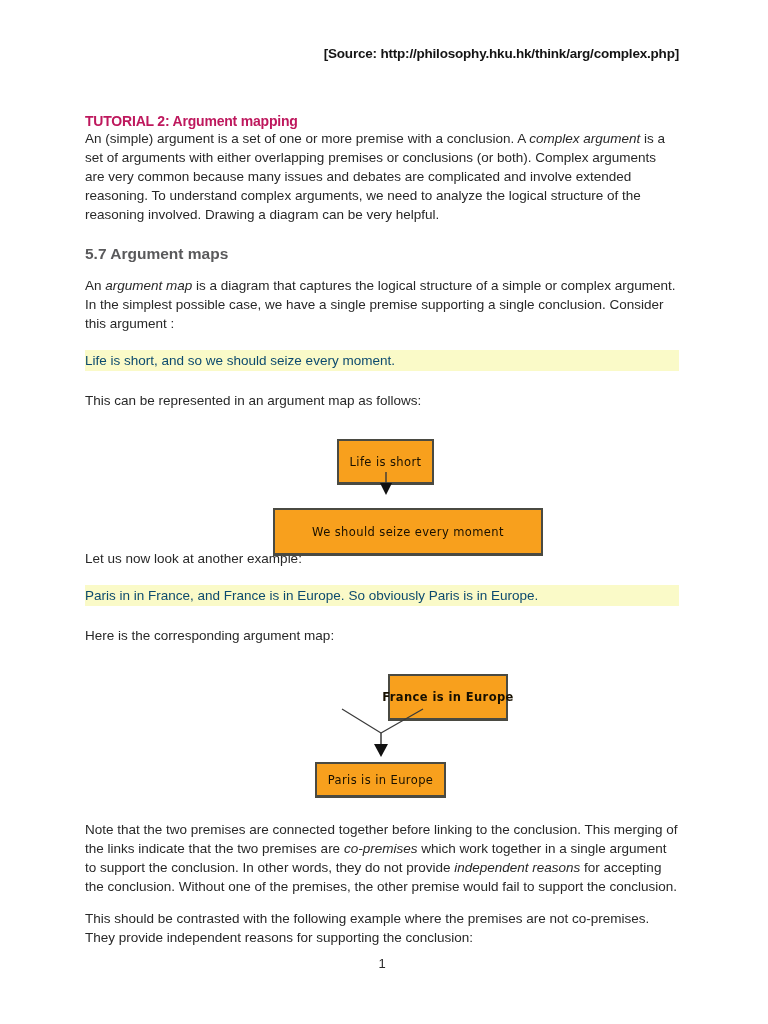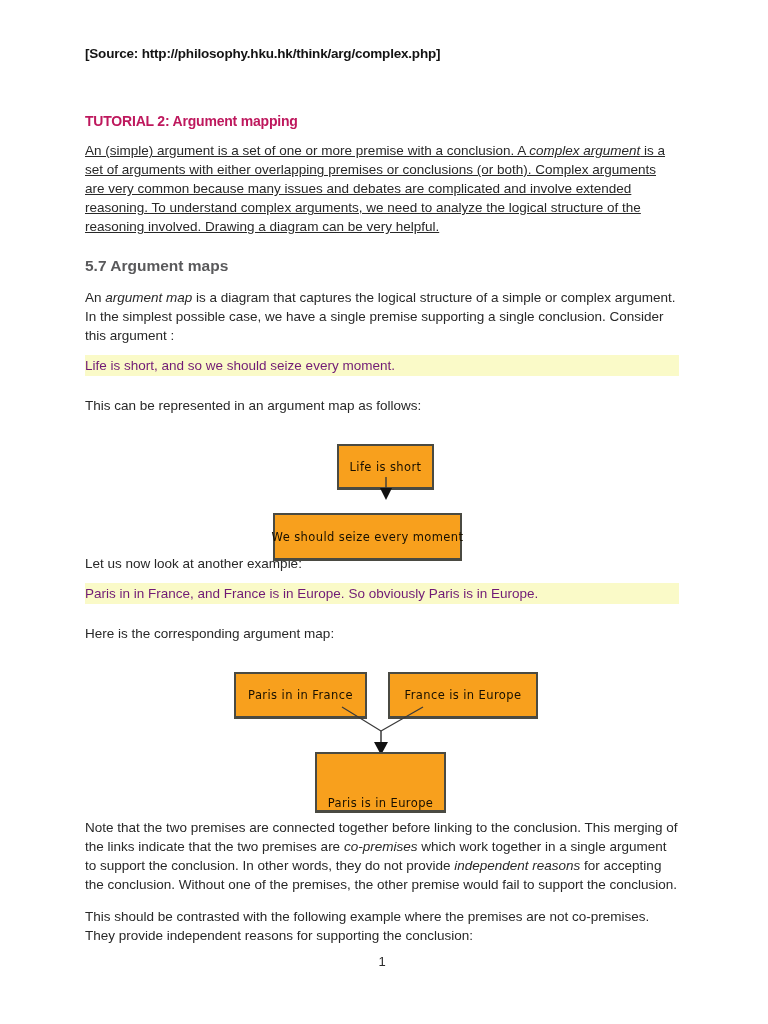--- a/index.html
+++ b/index.html
@@ -8,52 +8,53 @@
     width: 768px; height: 1024px;
     font-family: "Liberation Sans", sans-serif;
     color: #262626;
     overflow: hidden;
   }
   .page { position: relative; width: 768px; height: 1024px; background: #fff; }
   .content { position: absolute; left: 85px; top: 0; width: 594px; }
 
   .source-line {
     margin-top: 46px;
+    text-align: right;
     font-weight: bold;
     font-size: 13.5px;
     color: #141414;
     letter-spacing: -0.2px;
   }
   .doc-title {
     margin-top: 52px;
     font-size: 14px;
     font-weight: bold;
     color: #be185d;
     letter-spacing: -0.2px;
   }
   p.body-text {
     font-size: 13.5px;
     line-height: 19px;
     color: #282828;
   }
-  .p-intro   { margin-top: 12px; text-decoration: underline; }
+  .p-intro   { margin-top: 0; }
   .section-heading {
     margin-top: 21px;
     font-size: 15.5px;
     font-weight: bold;
     color: #59595b;
   }
   .p-argmap  { margin-top: 13px; }
   .highlight-bar {
-    margin-top: 10px;
+    margin-top: 17px;
     background: var(--highlight, #fafac8);
     font-size: 13.5px;
     line-height: 19px;
     padding: 1px 0 1px 0;
-    color: #701a75;
+    color: #0c4a6e;
   }
   .p-caption { margin-top: 20px; }
   .p-plain   { margin-top: 5px; }
 
   .diagram { position: relative; width: 594px; }
   .diagram-1 { height: 118px; margin-top: 16px; }
   .diagram-2 { height: 143px; margin-top: 16px; }
   .diagram svg.connector { position: absolute; left: 0; top: 0; }
 
   .map-box {
@@ -63,24 +64,24 @@
     border: 2px solid var(--box-border, #4a4a42);
     border-bottom-width: 3px;
     font-family: "DejaVu Sans", sans-serif;
     font-size: 11.5px;
     letter-spacing: 0.4px;
     color: #181000;
     white-space: nowrap;
     margin-top: 13px;
   }
   .box-p1  { left: 252px; top: 0;    width: 97px;  height: 46px; }
-  .box-c1  { left: 188px; top: 69px; width: 189px; height: 48px; }
+  .box-c1  { left: 188px; top: 69px; width: 270px; height: 48px; }
   .box-p2a { left: 149px; top: 0;    width: 133px; height: 47px; }
-  .box-p2b { left: 303px; top: 0;    width: 150px; height: 47px; }
-  .box-c2  { left: 230px; top: 80px; width: 131px; height: 61px; align-items: flex-end; }
+  .box-p2b { left: 303px; top: 0;    width: 120px; height: 47px; font-weight: bold; }
+  .box-c2  { left: 230px; top: 88px; width: 131px; height: 36px; }
 
   .note-para     { margin-top: 16px; }
   .contrast-para { margin-top: 13px; }
   .page-number {
     margin-top: 9px;
     text-align: center;
     font-size: 13px;
     color: #2a2a2a;
   }
   em { font-style: italic; }
@@ -118,23 +119,20 @@
         </div>
     </div>
 
     <p class="body-text p-plain">Let us now look at another example:</p>
 
     <div class="highlight-bar">Paris in in France, and France is in Europe. So obviously Paris is in Europe.</div>
 
     <p class="body-text p-caption">Here is the corresponding argument map:</p>
 
     <div class="diagram diagram-2">
-      <div class="map-box box-p2a">
-          <span>Paris in in France</span>
-        </div>
       <div class="map-box box-p2b">
           <span>France is in Europe</span>
         </div>
       <svg class="connector" width="594" height="143">
         <line x1="257" y1="48" x2="296" y2="72" stroke="#3a3a3a" stroke-width="1.2"></line>
         <line x1="338" y1="48" x2="296" y2="72" stroke="#3a3a3a" stroke-width="1.2"></line>
         <line x1="296" y1="72" x2="296" y2="85" stroke="#3a3a3a" stroke-width="1.5"></line>
         <polygon points="289,83 303,83 296,96" fill="#111111"></polygon>
       </svg>
       <div class="map-box box-c2">

